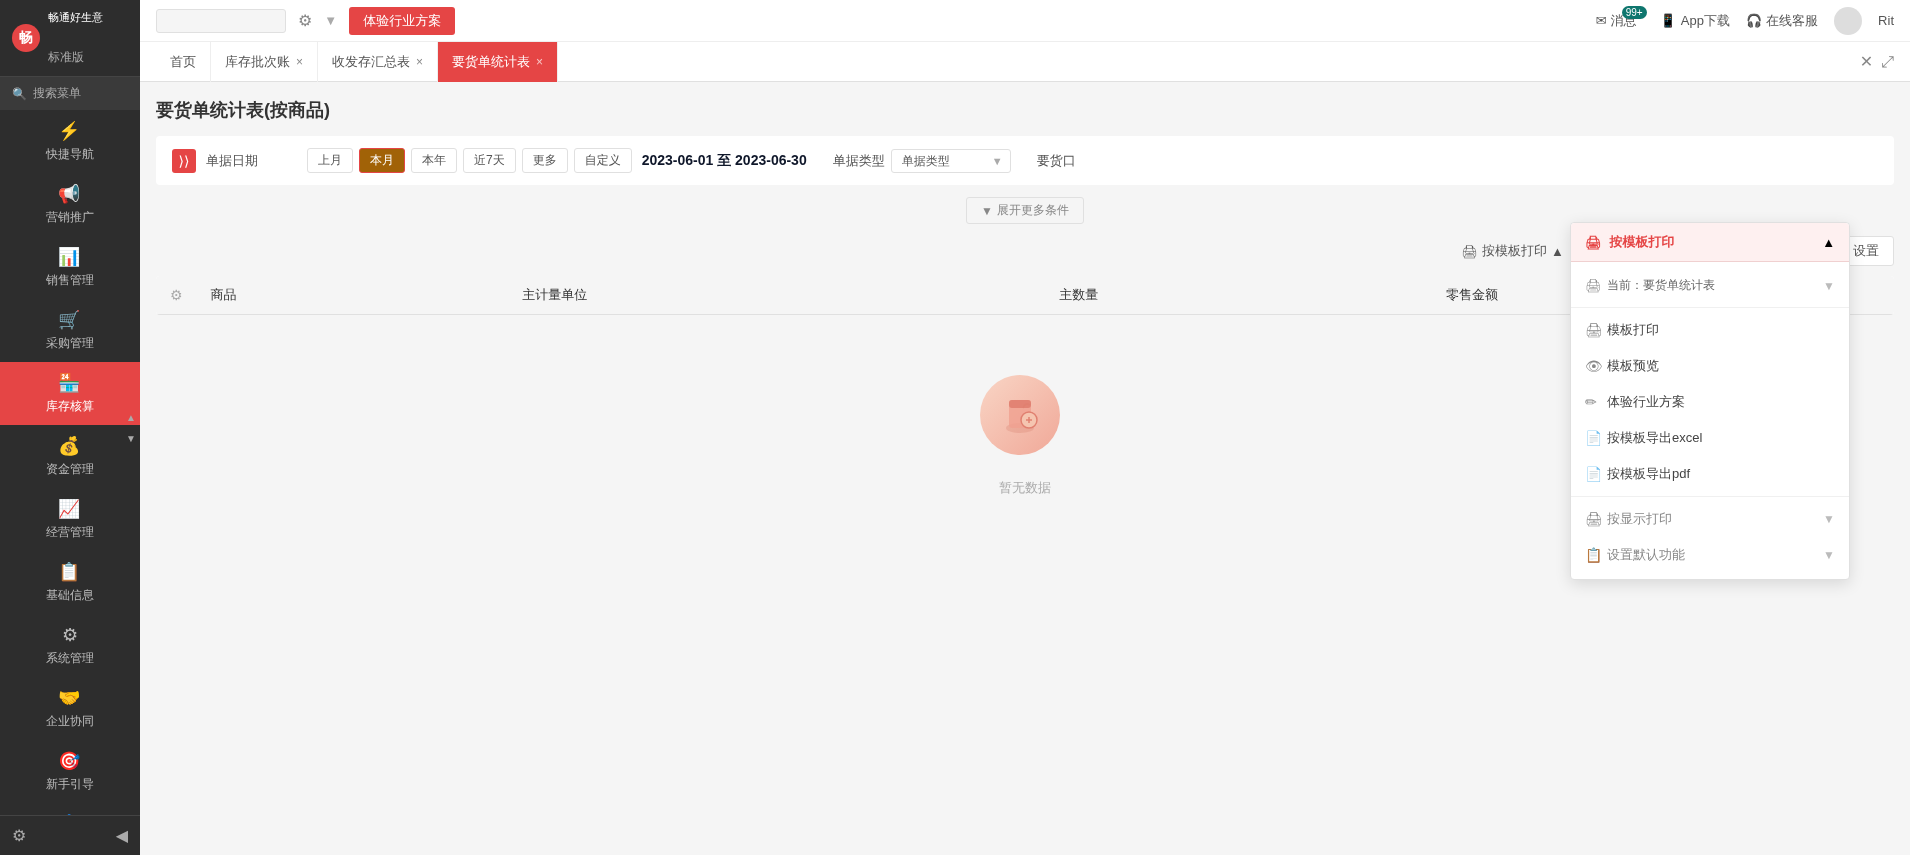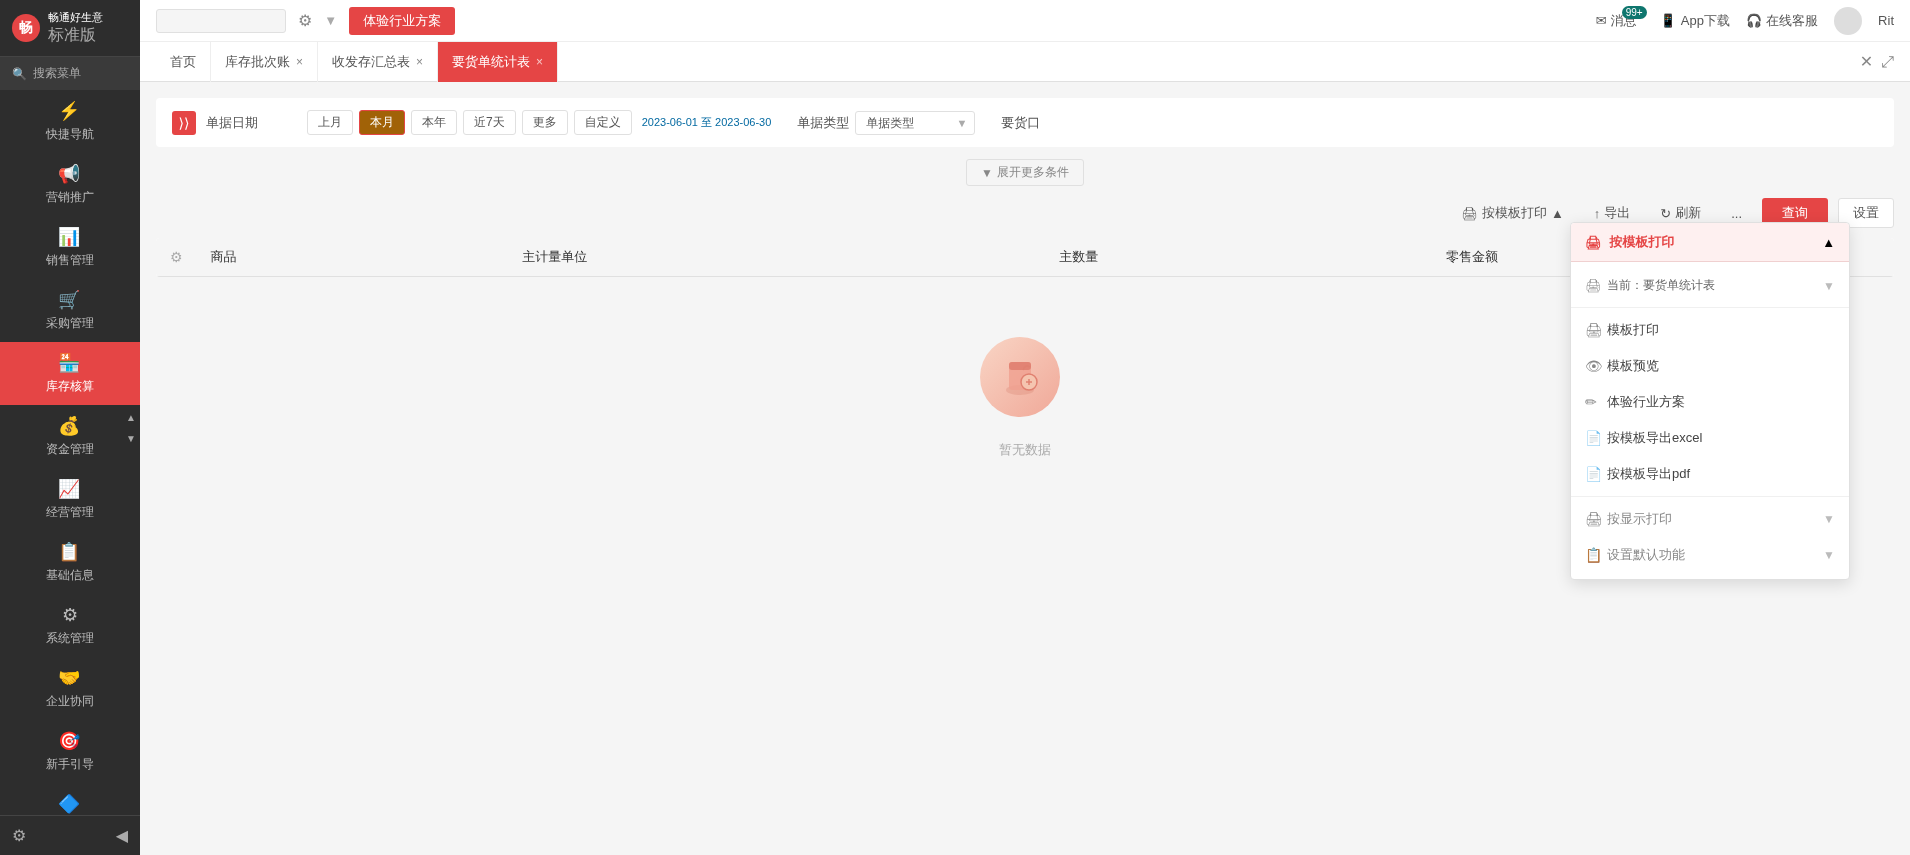--- a/index.html
+++ b/index.html
@@ -24,21 +24,21 @@
       border-bottom: 1px solid #444;
     }
     .logo-icon {
       width: 28px; height: 28px;
       background: #e54545;
       border-radius: 50%;
       display: flex; align-items: center; justify-content: center;
       color: white; font-size: 14px; font-weight: bold;
     }
     .logo-text { font-size: 11px; color: #fff; line-height: 1.4; }
-    .logo-sub { font-size: 16px; color: #aaa; }
+    .logo-sub { font-size: 12px; color: #aaa; margin-top: 24px; }
     .sidebar-search {
       padding: 8px 12px;
       display: flex; align-items: center; gap: 6px;
       background: #3a3a3a;
       cursor: pointer;
     }
     .sidebar-search span { font-size: 12px; color: #aaa; }
     .sidebar-nav { flex: 1; overflow-y: auto; }
     .sidebar-nav::-webkit-scrollbar { width: 4px; }
     .sidebar-nav::-webkit-scrollbar-thumb { background: #555; }
@@ -197,21 +197,21 @@
       border-radius: 3px;
       cursor: pointer;
       font-size: 12px;
       color: #555;
     }
     .date-btn.active {
       background: #a16207;
       color: #fff;
       border-color: #e54545;
     }
-    .date-range { font-size: 11px; color: #0369a1; margin-left: 4px; }
+    .date-range { font-size: 14px; color: #0f172a; margin-left: 4px; font-weight: bold; }
     .type-select {
       border: 1px solid #e0e0e0;
       border-radius: 3px;
       padding: 4px 28px 4px 10px;
       font-size: 12px;
       color: #555;
       background: #fff;
       appearance: none;
       cursor: pointer;
       min-width: 120px;
@@ -498,20 +498,21 @@
       <span>要货单统计表</span>
       <span class="tab-close">×</span>
     </div>
     <div class="tabs-actions">
       <button class="tabs-action-btn">✕</button>
       <button class="tabs-action-btn">⤢</button>
     </div>
   </div>
 
   <div class="page-content">
+    <div class="page-title">要货单统计表(按商品)</div>
 
     <div class="filter-bar">
       <button class="filter-expand-btn">⟩⟩</button>
       <span class="filter-label">单据日期</span>
       <div class="date-filter">
         <button class="date-btn">上月</button>
         <button class="date-btn active">本月</button>
         <button class="date-btn">本年</button>
         <button class="date-btn">近7天</button>
         <button class="date-btn">更多</button>

